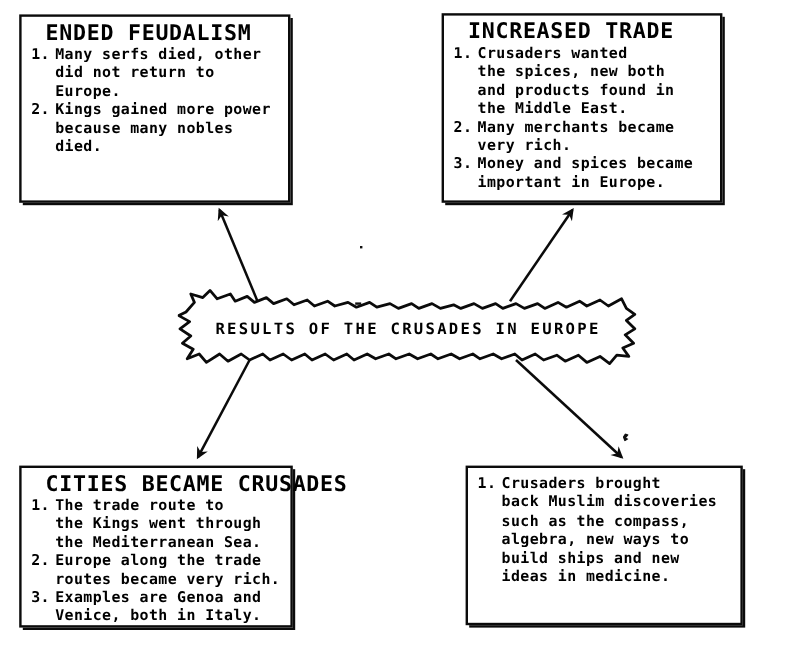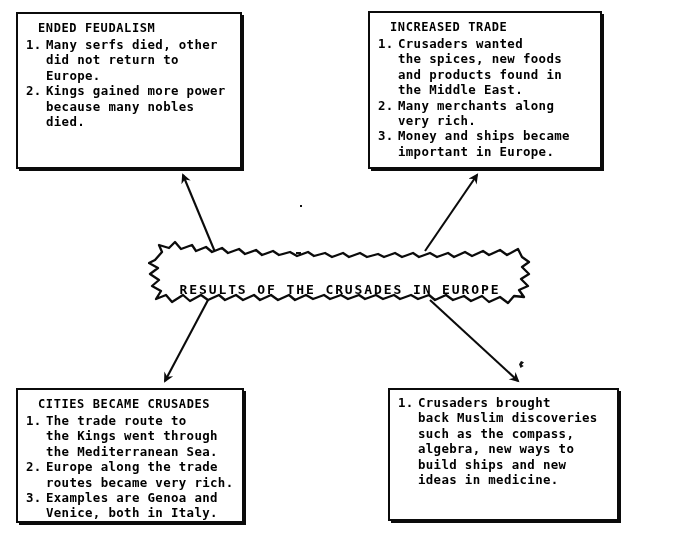--- a/index.html
+++ b/index.html
@@ -38,21 +38,21 @@
     box-sizing: border-box;
     background: #ffffff;
     border: 2px solid #0b0b0b;
     box-shadow: 2.5px 2.5px 0 -0.5px #0b0b0b;
     padding: 5px 6px 6px 8px;
   }
 
   .box-title {
     font-family: "DejaVu Sans Mono", monospace;
     font-weight: bold;
-    font-size: 12px;
+    font-size: 18px;
     line-height: 16px;
     letter-spacing: 0.6px;
     margin: 1px 0 1px 12px;
     white-space: nowrap;
   }
 
   .item-list {
     list-style: none;
     margin: 0;
     padding: 0;
@@ -93,21 +93,21 @@
     position: absolute;
     left: 148px;
     top: 234px;
     width: 384px;
     height: 80px;
   }
   #burst svg { display: block; }
 
   .burst-label {
     position: absolute;
-    left: 0; top: 15px;
+    left: 0; top: 0;
     width: 384px;
     height: 80px;
     display: flex;
     align-items: center;
     justify-content: center;
     font-family: "DejaVu Sans Mono", monospace;
     font-weight: bold;
     font-size: 13px;
     letter-spacing: 1.9px;
     white-space: nowrap;
@@ -172,32 +172,32 @@
       </li>
     </ul>
   </div>
 
   <div class="node-box" id="box-increased-trade">
     <div class="box-title">INCREASED TRADE</div>
     <ul class="item-list">
       <li class="item-row">
         <span class="item-num">1.</span>
         <span class="item-text">Crusaders wanted
-the spices, new foods
+the spices, new both
 and products found in
 the Middle East.</span>
       </li>
       <li class="item-row">
         <span class="item-num">2.</span>
-        <span class="item-text">Many merchants along
+        <span class="item-text">Many merchants became
 very rich.</span>
       </li>
       <li class="item-row">
         <span class="item-num">3.</span>
-        <span class="item-text">Money and <b>ships</b> became
+        <span class="item-text">Money and <b>spices</b> became
 important in Europe.</span>
       </li>
     </ul>
   </div>
 
   <div class="node-box" id="box-cities-important">
     <div class="box-title">CITIES BECAME CRUSADES</div>
     <ul class="item-list">
       <li class="item-row">
         <span class="item-num">1.</span>

